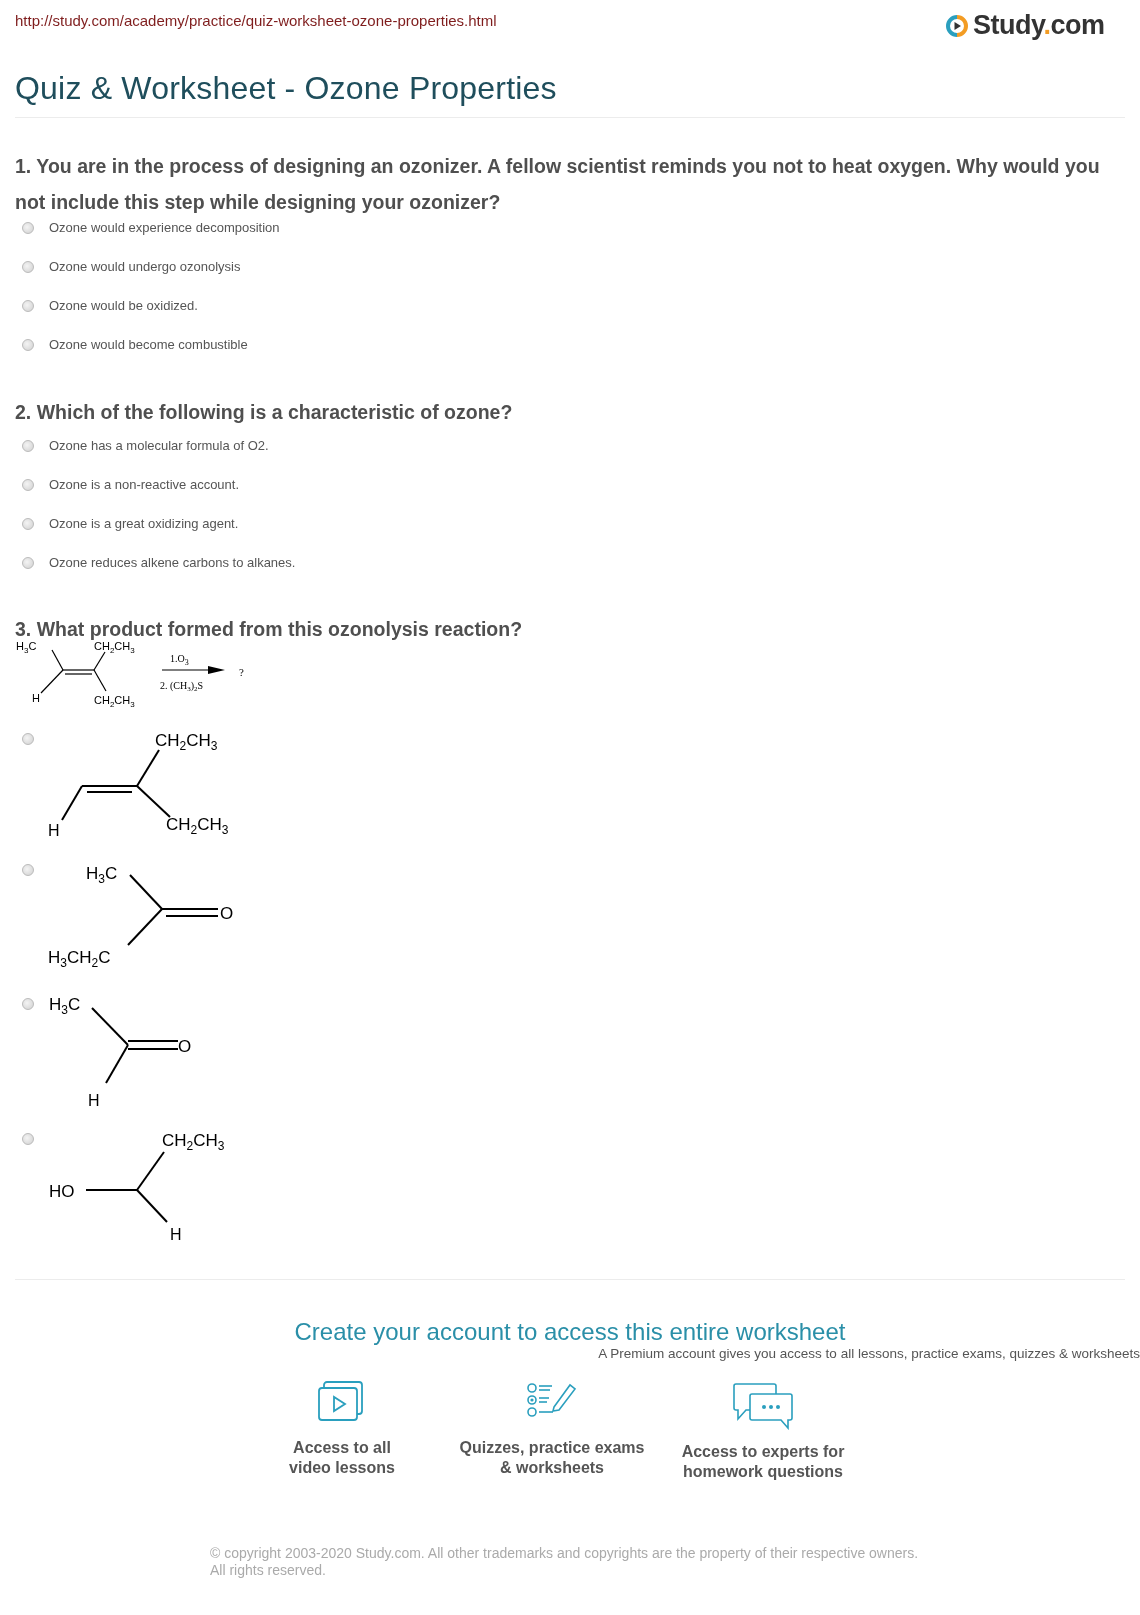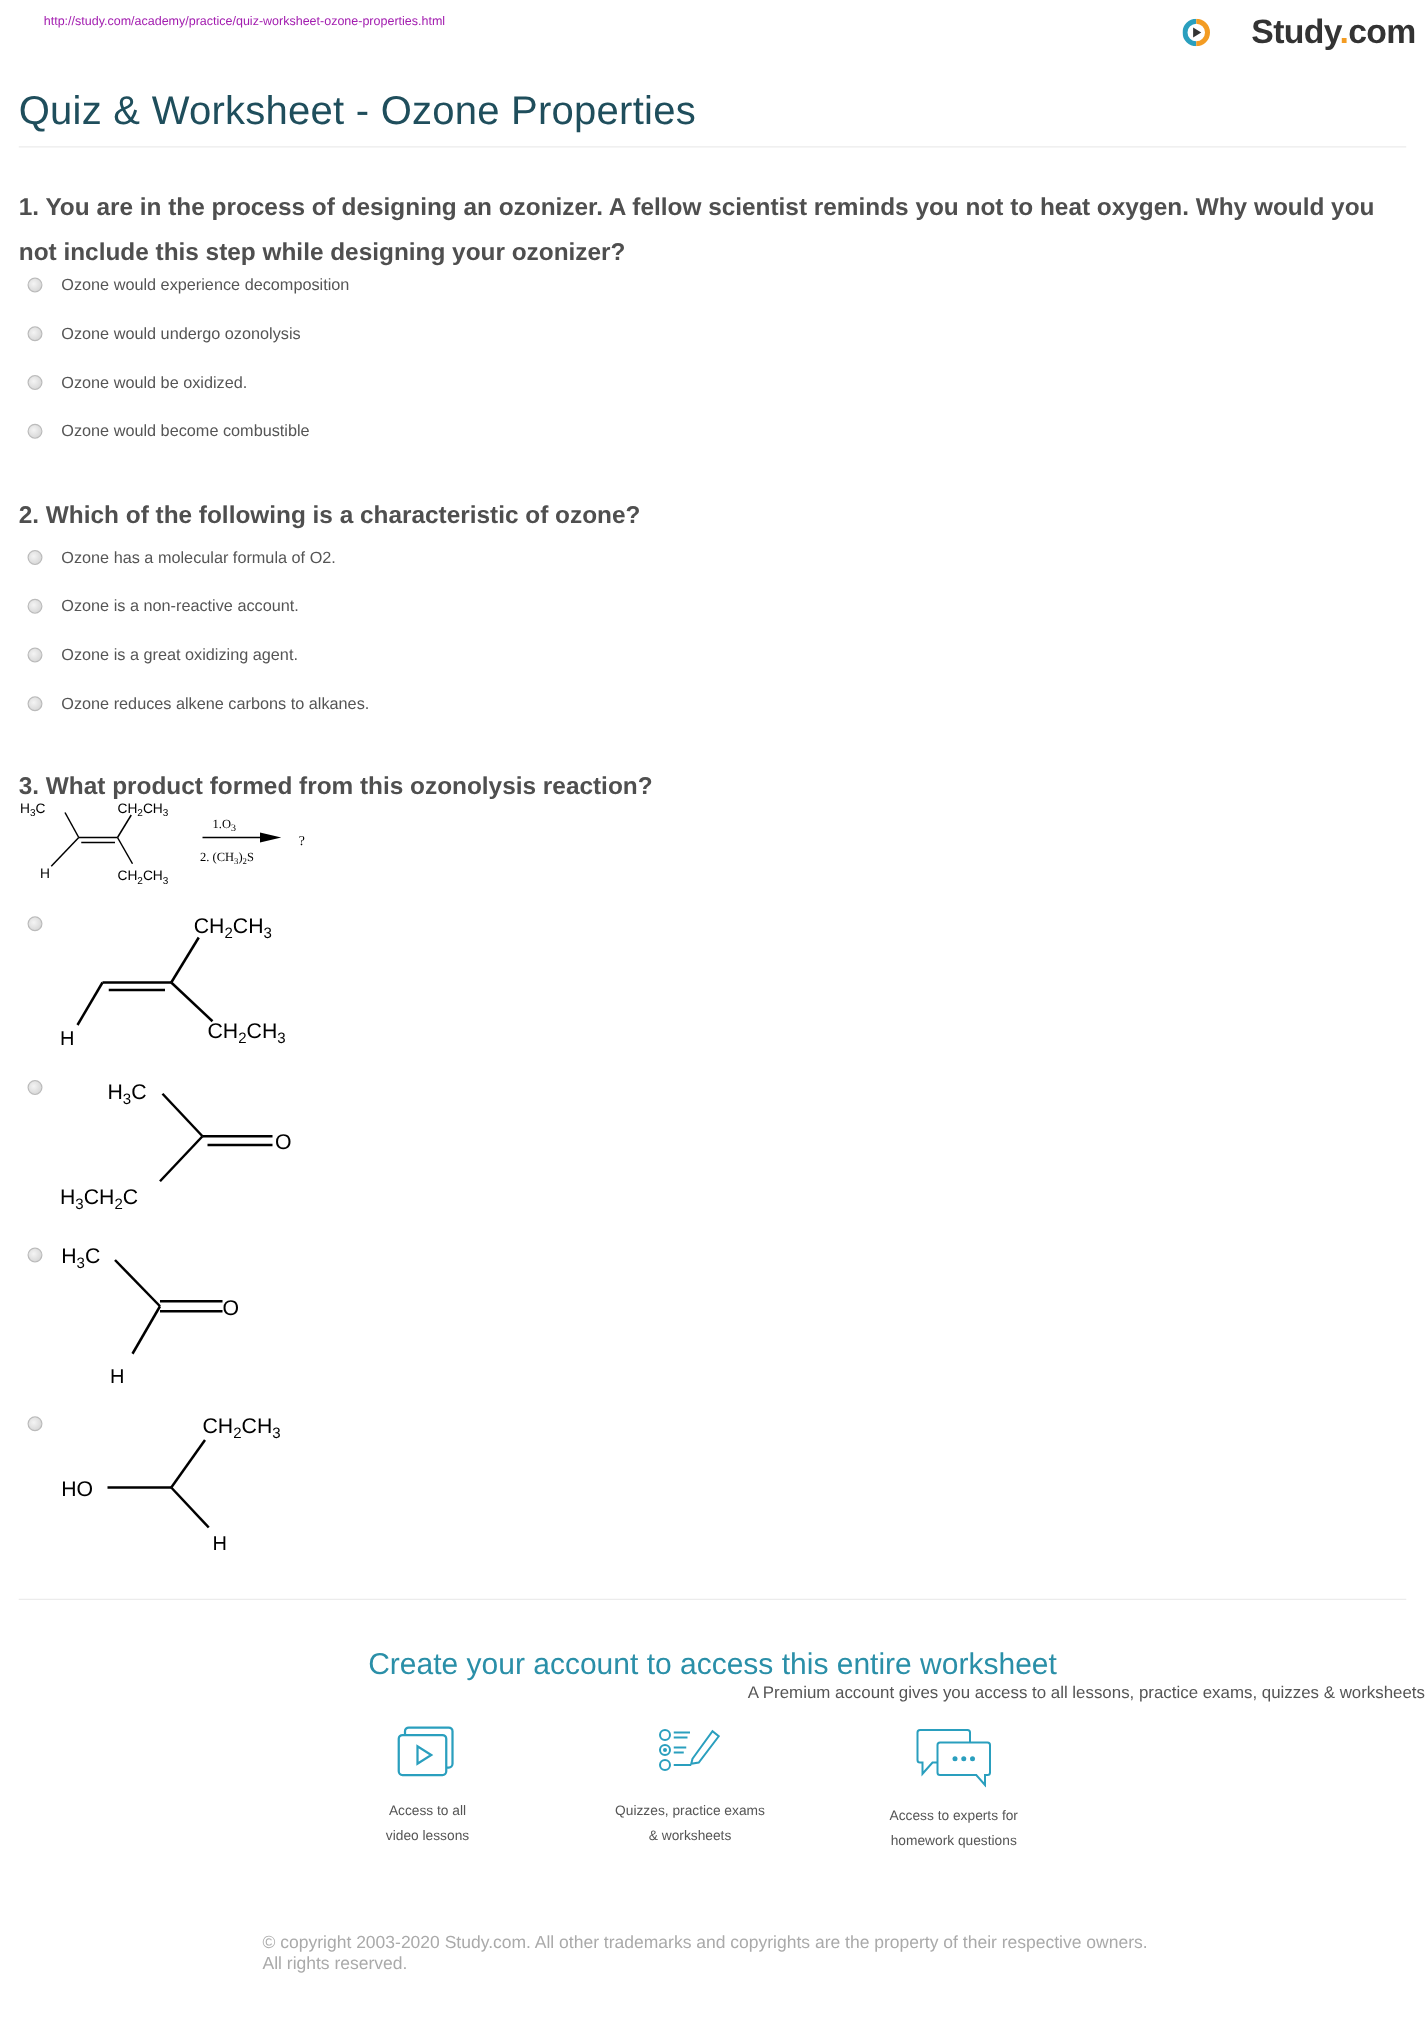--- a/index.html
+++ b/index.html
@@ -1,33 +1,33 @@
 <!DOCTYPE html>
 <html><head>
 <meta charset="utf-8">
 <style>
   html, body { margin:0; padding:0; background:#ffffff; }
   body { width:1140px; height:1615px; position:relative; overflow:hidden;
          font-family:"Liberation Sans","DejaVu Sans",sans-serif; color:#4a4a4a; }
-  .url { position:absolute; left:15px; top:12px; font-size:10px; color:#a21caf;margin-left:20px; }
-  .logo { position:absolute; left:946px; top:10px; display:flex; align-items:center;gap:28px; }
+  .url { position:absolute; left:15px; top:12px; font-size:15px; color:#7f1d1d; }
+  .logo { position:absolute; left:946px; top:10px; display:flex; align-items:center; }
   .logo-text { font-size:27px; font-weight:bold; color:#333; letter-spacing:-0.5px; margin-left:5px; }
   .logo-text .dot { color:#f39c23; }
   .title { position:absolute; left:15px; top:70px; font-size:32px; color:#1f4e5c; margin:0; font-weight:normal; letter-spacing:0.2px;}
   .rule { position:absolute; left:15px; right:15px; height:1px; background:#ececec; }
   .q { position:absolute; left:15px; width:1110px; font-size:19.5px; font-weight:bold; color:#4f4f4f; line-height:36px; }
   .opt { position:absolute; left:22px; display:flex; align-items:center; font-size:13px; color:#555; }
   .radio { width:10px; height:10px; border-radius:50%; border:1px solid #bbb;
            background:radial-gradient(circle at 40% 40%, #f4f4f4, #cfcfcf); margin-right:15px; cursor:pointer;}
   .radio-only { position:absolute; left:22px; }
   .chem { position:absolute; }
   .cta-title { position:absolute; left:0; width:1140px; text-align:center; top:1318px; font-size:24px; color:#2a8fa8; }
   .cta-sub { position:absolute; left:0; width:1140px; text-align:right; top:1346px; font-size:13.5px; color:#555; }
   .feature { position:absolute; top:1380px; width:220px; text-align:center; }
-  .feature .lbl { font-size:11px; color:#555; line-height:20px; margin-top:8px; }
+  .feature .lbl { font-size:16px; color:#555; line-height:20px; margin-top:8px;font-weight:bold; }
   .copyright { position:absolute; left:210px; width:720px; top:1545px; text-align:left; font-size:14px; color:#aaa; line-height:17px; }
 </style>
 </head>
 <body>
 
 <div class="url">http://study.com/academy/practice/quiz-worksheet-ozone-properties.html</div>
 
 <div class="logo">
   <svg width="22" height="22" viewBox="0 0 22 22">
     <path d="M11 2 A9 9 0 0 0 11 20" fill="none" stroke="#2a9fbe" stroke-width="4"></path>

